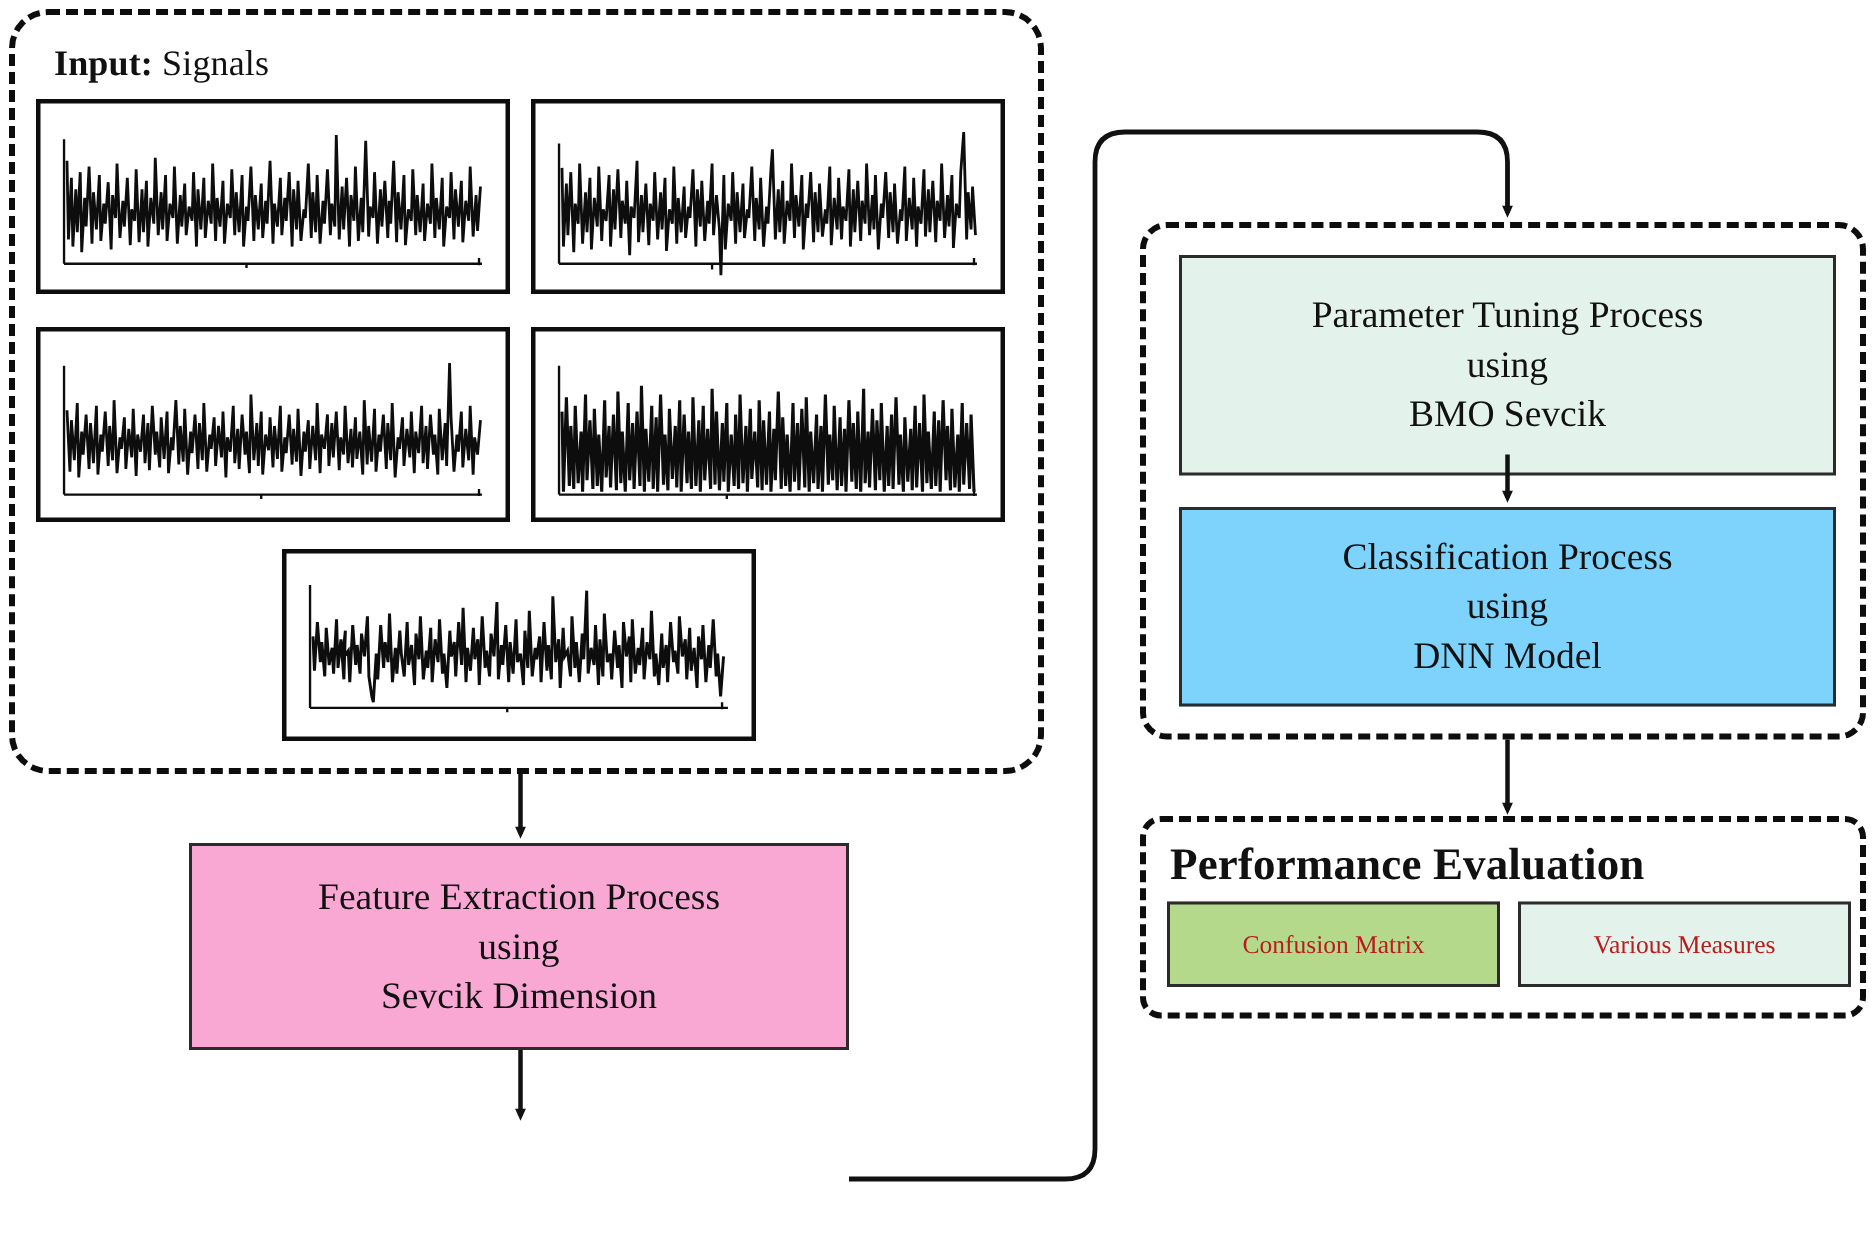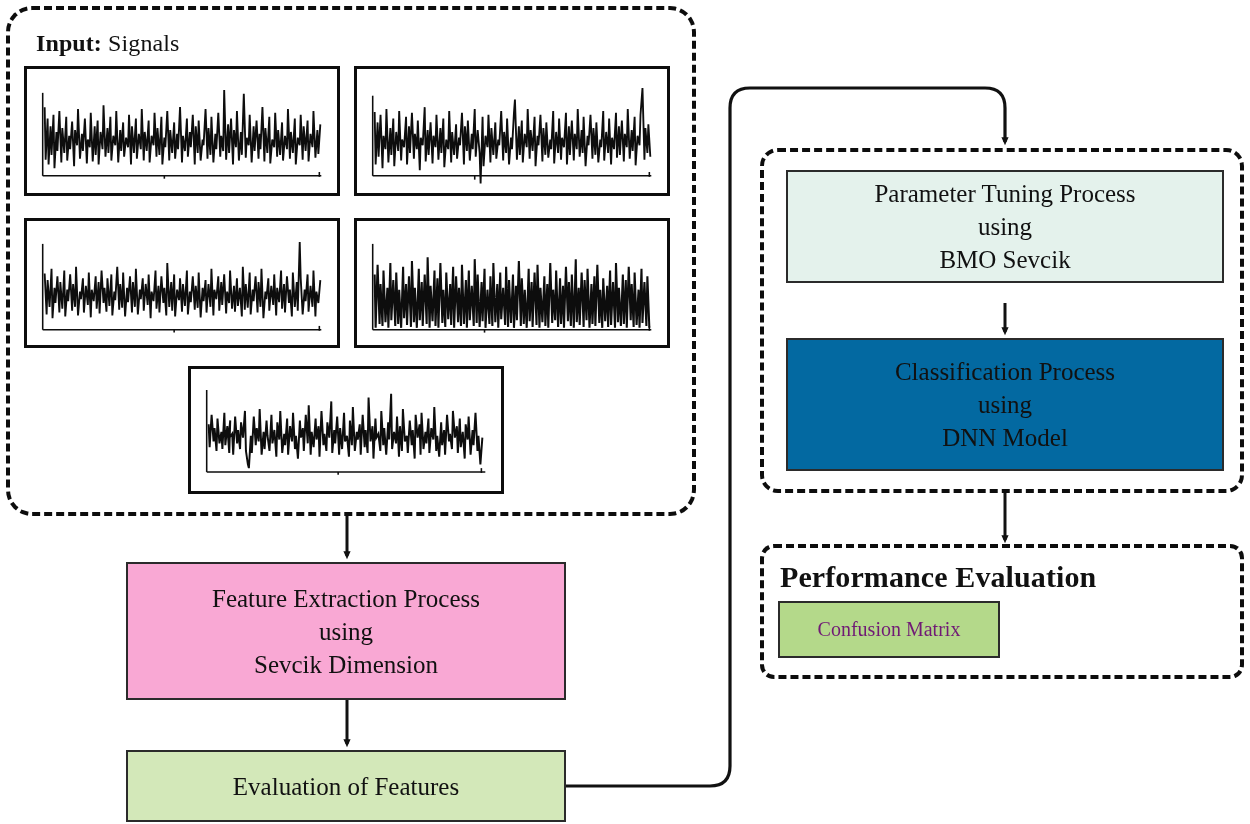--- a/index.html
+++ b/index.html
@@ -64,32 +64,32 @@
     justify-content: center;
     text-align: center;
     color: #111;
     font-size: 25px;
     line-height: 1.32;
   }
   .proc-box .ln { display: block; white-space: nowrap; }
 
   #feature-box   { left: 126px; top: 562px; width: 440px; height: 138px; background: #f9a8d4; }
   #evaluation-box{ left: 126px; top: 750px; width: 440px; height: 72px;  background: #d3e8b9; }
-  #tuning-box    { left: 786px; top: 170px; width: 438px; height: 113px; background: #e4f2ec; }
-  #classify-box  { left: 786px; top: 338px; width: 438px; height: 133px; background: #0369a1; }
+  #tuning-box    { left: 786px; top: 170px; width: 438px; height: 147px; background: #e4f2ec; }
+  #classify-box  { left: 786px; top: 338px; width: 438px; height: 133px; background: #7dd3fc; }
 
   .small-box {
     position: absolute;
     border: 2px solid #2b2b2b;
     box-sizing: border-box;
     display: flex;
     align-items: center;
     justify-content: center;
-    color: #701a75;
-    font-size: 20px;
+    color: #b91c1c;
+    font-size: 17px;
     white-space: nowrap;
   }
   #confusion-box { left: 778px; top: 601px; width: 222px; height: 57px; background: #b4d98a; }
   #measures-box  { left: 1012px; top: 601px; width: 222px; height: 57px; background: #e4f2ec; }
 
   
   #connectors {
     position: absolute;
     left: 0; top: 0;
     width: 1250px; height: 824px;
@@ -164,23 +164,20 @@
       <path fill="none" stroke="#0d0d0d" stroke-width="2" d="M18 58 L19 82 L21 48 L23 76 L24 62 L26 86 L27 52 L29 78 L31 66 L32 84 L34 46 L35 80 L37 60 L39 88 L40 54 L38 74 L42 68 L43 90 L45 50 L47 78 L48 64 L50 84 L51 56 L53 72 L55 44 L56 86 L58 100 L59 104 L61 70 L62 88 L64 50 L66 80 L67 62 L69 76 L70 42 L72 90 L74 66 L75 84 L77 54 L78 70 L80 86 L82 48 L83 78 L85 64 L87 92 L88 56 L90 74 L91 44 L93 88 L95 68 L96 80 L98 52 L99 90 L101 60 L103 76 L104 46 L106 84 L107 70 L109 94 L111 54 L112 72 L114 62 L115 86 L117 48 L119 78 L120 38 L122 90 L123 66 L125 82 L127 52 L128 74 L130 60 L131 92 L133 44 L135 80 L136 68 L138 86 L139 56 L141 72 L143 34 L144 88 L146 64 L147 78 L149 50 L151 90 L152 62 L154 84 L156 46 L157 76 L159 70 L161 92 L162 54 L164 80 L165 40 L167 86 L169 66 L170 74 L172 58 L173 90 L175 48 L177 82 L178 64 L180 88 L181 30 L183 76 L185 60 L186 94 L188 52 L189 72 L191 68 L193 86 L194 44 L196 80 L197 62 L199 90 L201 56 L202 74 L204 26 L205 84 L207 66 L209 78 L210 50 L212 92 L213 60 L215 86 L216 42 L218 76 L220 70 L221 88 L223 54 L225 80 L226 64 L228 94 L229 48 L231 72 L233 58 L234 90 L235 46 L237 84 L239 66 L240 78 L242 52 L243 88 L245 62 L247 74 L248 40 L250 86 L251 70 L253 92 L255 56 L256 80 L258 64 L259 90 L261 48 L263 76 L264 68 L266 84 L267 44 L269 72 L271 60 L272 88 L274 52 L275 82 L277 66 L279 94 L280 58 L282 74 L283 50 L285 90 L287 64 L288 80 L290 46 L292 86 L293 70 L295 100 L297 72"></path>
     </svg>
   </div>
 
   <div class="proc-box" id="feature-box">
     <span class="ln">Feature Extraction Process</span>
     <span class="ln">using</span>
     <span class="ln">Sevcik Dimension</span>
   </div>
 
-  <div class="proc-box" id="evaluation-box">
-    <span class="ln">Evaluation of Features</span>
-  </div>
 
   <div class="dashed-box" id="model-group"></div>
 
   <div class="proc-box" id="tuning-box">
     <span class="ln">Parameter Tuning Process</span>
     <span class="ln">using</span>
     <span class="ln">BMO Sevcik</span>
   </div>
 
   <div class="proc-box" id="classify-box">
@@ -190,20 +187,23 @@
   </div>
 
   <div class="dashed-box" id="perf-group">
     <div class="group-title" id="perf-title">Performance Evaluation</div>
   </div>
 
   <div class="small-box" id="confusion-box">
     <span>Confusion Matrix</span>
   </div>
 
+  <div class="small-box" id="measures-box">
+    <span>Various Measures</span>
+  </div>
 
   <svg id="connectors" viewBox="0 0 1250 824">
     <defs>
       <marker id="ah" markerWidth="10" markerHeight="10" refX="5.4" refY="4" orient="auto" markerUnits="userSpaceOnUse">
         <path d="M0.6,0.4 L8.6,4 L0.6,7.6 z" fill="#111"></path>
       </marker>
     </defs>
 
     <path d="M347 516 L347 556" stroke="#111" stroke-width="3" fill="none" marker-end="url(#ah)"></path>
 

